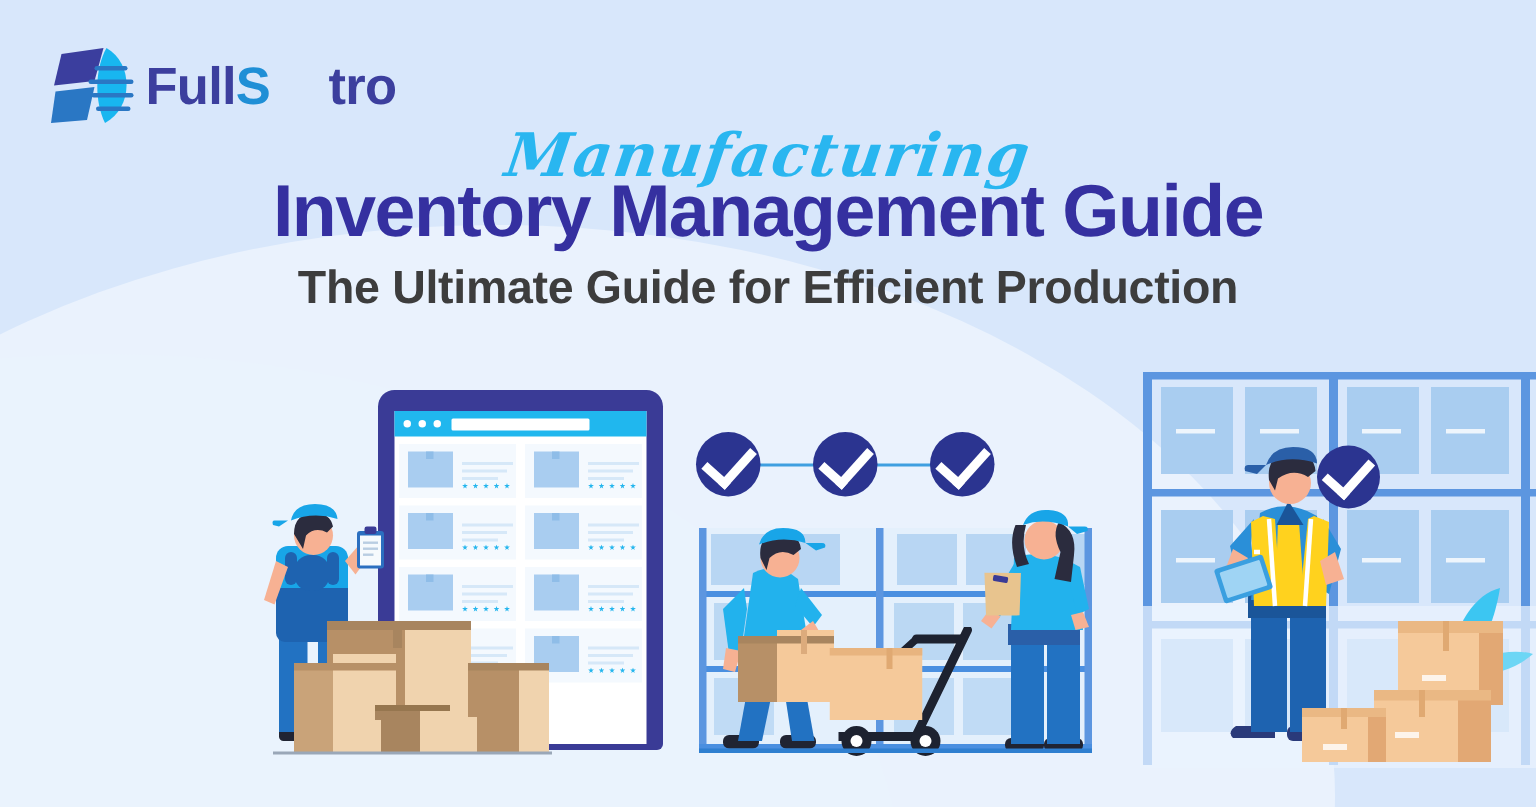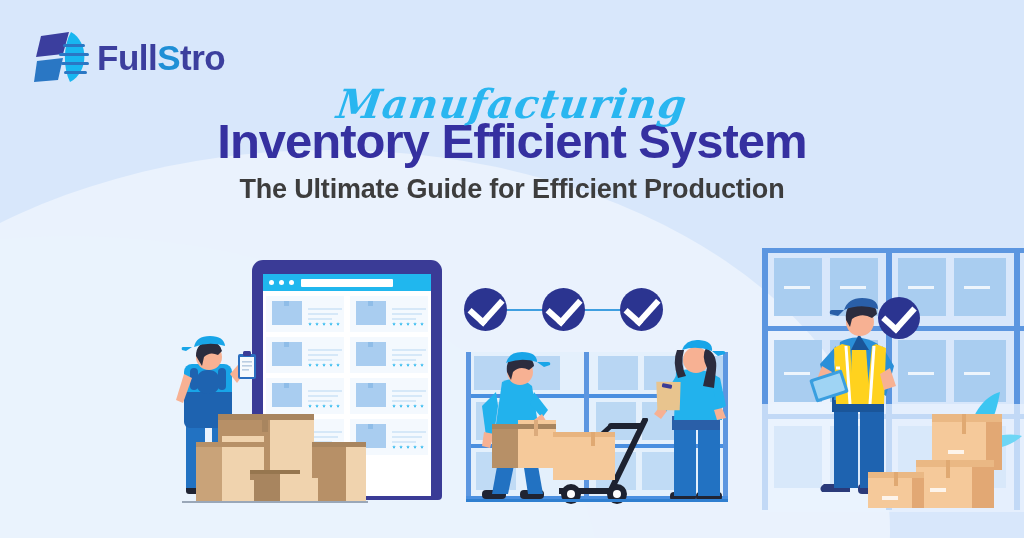--- a/index.html
+++ b/index.html
@@ -20,34 +20,34 @@
   
   .logo-wrap{position:absolute;left:33px;top:28px;display:flex;align-items:center;}
   .logo-mark{position:relative;width:60px;height:58px;margin-right:4px;}
   .site-url{
     position:absolute;right:34px;top:30px;
     font-size:25px;font-weight:bold;color:#3b3ba0;letter-spacing:.2px;
   }
   .logo-text{font-size:35px;font-weight:bold;letter-spacing:-.5px;line-height:1;}
   .lt-a{color:#3c3f9e;}
   .lt-b{color:#1f8fd6;}
-  .lt-c{color:#3c3f9e;}
+  .lt-c{color:#3c3f9e;margin-left:39px;}
   
   .title-block{position:absolute;left:0;top:84px;width:1024px;text-align:center;}
   .t-script{
     font-family:"DejaVu Serif",serif;font-style:italic;font-weight:bold;
     font-size:40px;color:#29b6f0;line-height:1;letter-spacing:1px;
     transform:skewX(-8deg);
   }
   .t-main{
     font-size:49px;font-weight:bold;color:#3530a0;line-height:1.04;
     letter-spacing:-1px;margin-top:-8px;
   }
   .t-sub{
-    font-size:27px;font-weight:bold;color:#3d3d3d;letter-spacing:-.2px;margin-top:7px;
+    font-size:31px;font-weight:bold;color:#3d3d3d;letter-spacing:-.2px;margin-top:7px;
   }
   
   .abs{position:absolute;}
   .box-lb{background:#a9cdf0;}          
   .shelf-beam{background:#4a8fe0;}
   .rackpost{background:#5c96e0;}
   
   #tablet{position:absolute;left:252px;top:260px;width:190px;height:240px;
           background:#3a3b96;border-radius:11px 11px 4px 4px;}
   #tablet .screen{position:absolute;left:11px;top:14px;width:168px;height:222px;background:#ffffff;}
@@ -89,21 +89,21 @@
         <rect x="28" y="34" width="28" height="3" rx="1.5" fill="#2a77c4"></rect>
         <rect x="31" y="43" width="23" height="3" rx="1.5" fill="#2a77c4"></rect>
       </svg>
     </div>
     <div class="logo-text"><span class="lt-a">Full</span><span class="lt-b">S</span><span class="lt-c">tro</span></div>
   </div>
 
 
   <div class="title-block">
     <div class="t-script">Manufacturing</div>
-    <div class="t-main">Inventory Efficient System</div>
+    <div class="t-main">Inventory Management Guide</div>
     <div class="t-sub">The Ultimate Guide for Efficient Production</div>
   </div>
 
   <div class="abs" style="left:762px;top:248px;width:262px;height:262px;">
     <div class="abs rackpost" style="left:0;top:0;width:6px;height:262px;"></div>
     <div class="abs rackpost" style="left:124px;top:0;width:6px;height:262px;"></div>
     <div class="abs rackpost" style="left:252px;top:0;width:6px;height:262px;"></div>
     <div class="abs rackpost" style="left:0;top:0;width:262px;height:5px;"></div>
     <div class="abs rackpost" style="left:0;top:78px;width:262px;height:5px;"></div>
     <div class="abs rackpost" style="left:0;top:166px;width:262px;height:5px;"></div>

